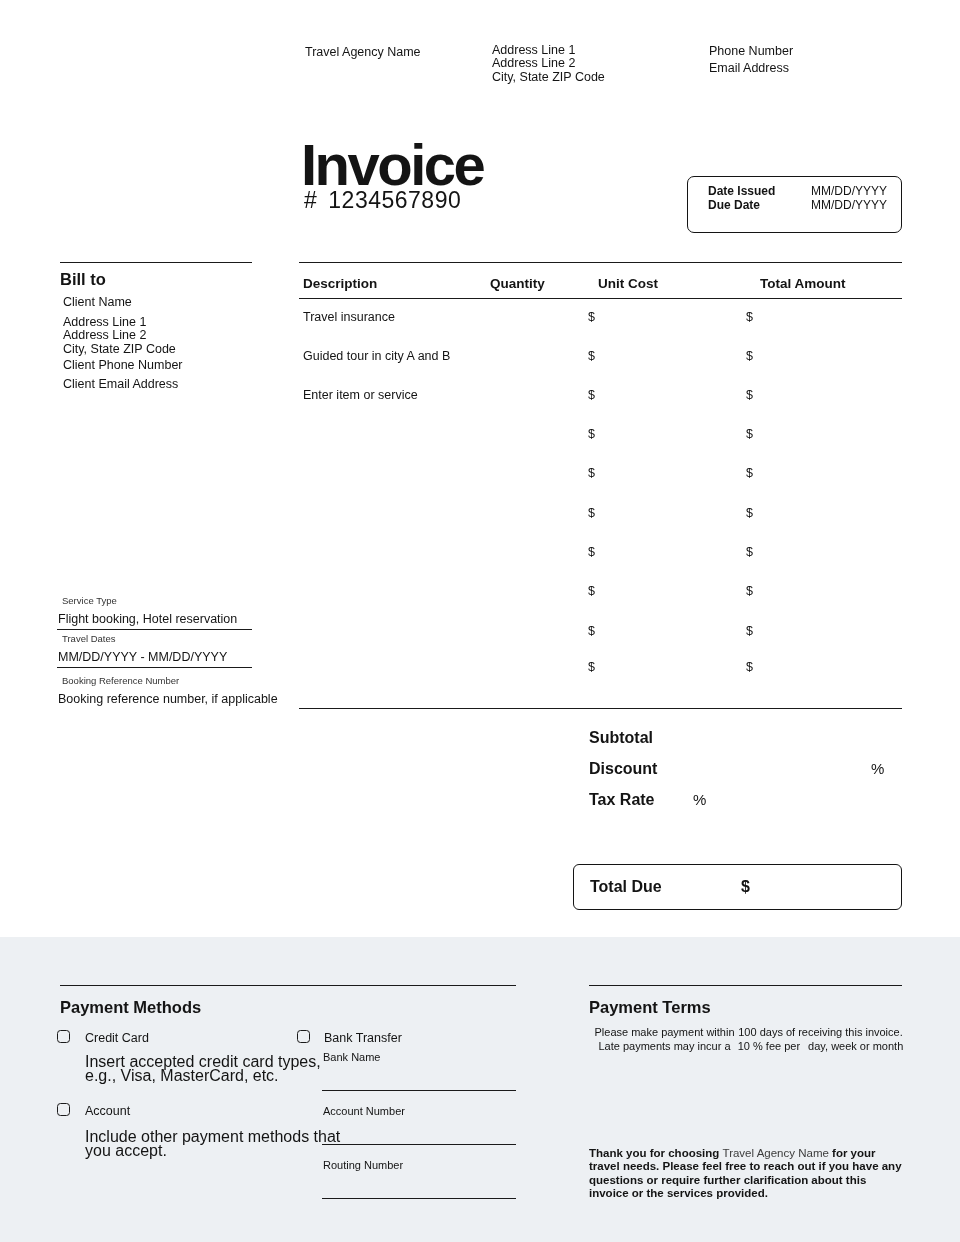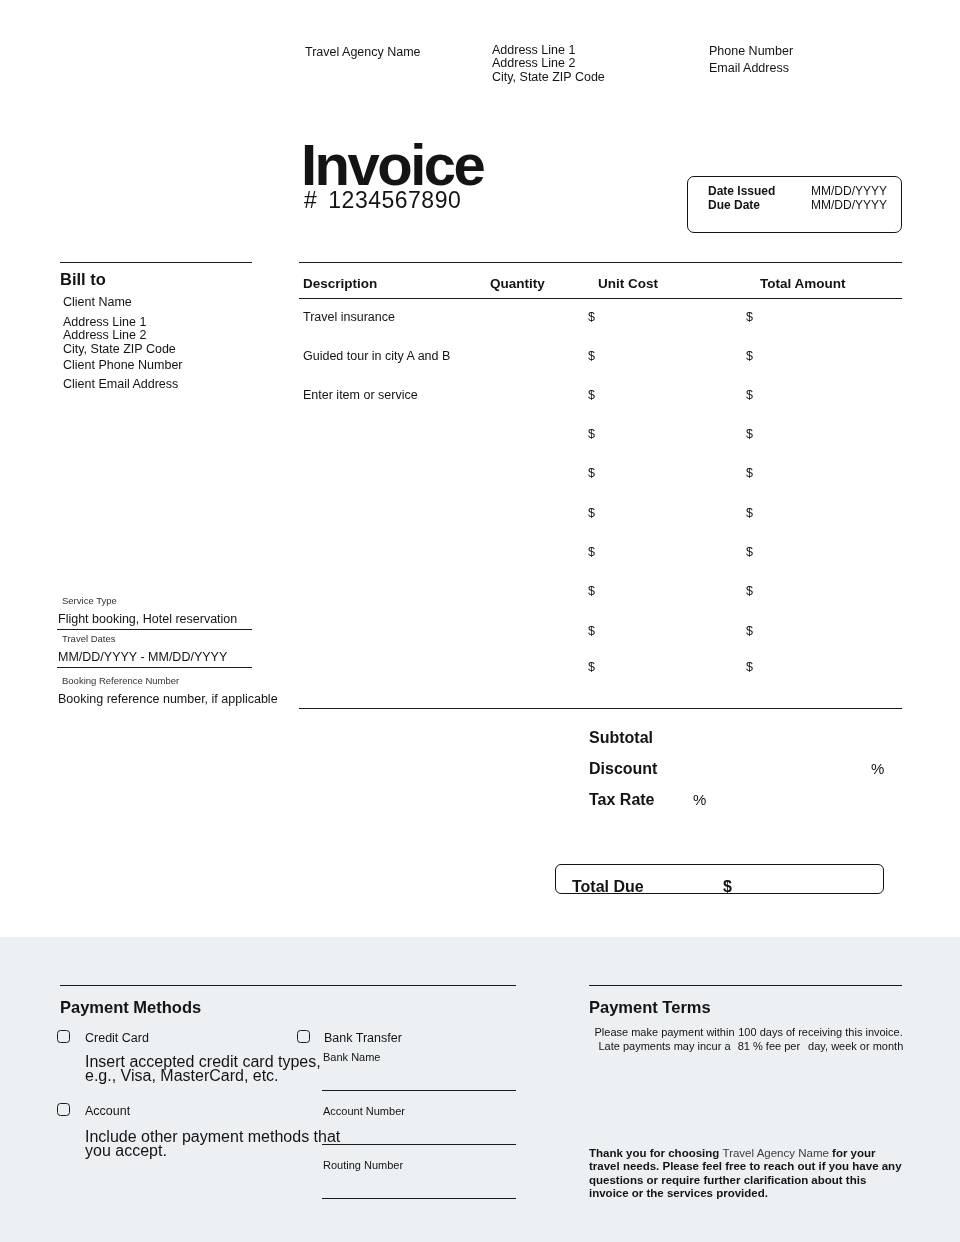--- a/index.html
+++ b/index.html
@@ -16,21 +16,21 @@
   .sz-db{font-size:12px;}
   .b{font-weight:700;}
   .line{position:absolute;height:1.2px;background:#1a1a1a;}
   .uline{position:absolute;height:1px;background:#1a1a1a;}
   .invoice-title{position:absolute;left:301px;top:136px;font-size:58px;font-weight:800;
                  letter-spacing:-2.5px;line-height:1;margin:0;}
   .invoice-number{position:absolute;left:304px;top:187px;font-size:23px;letter-spacing:.5px;}
   .invoice-number .digits{margin-left:11px;}
   .date-box{position:absolute;left:687px;top:176px;width:215px;height:57px;
             border:1.5px solid #141414;border-radius:7px;box-sizing:border-box;}
-  .total-box{position:absolute;left:555px;top:864px;width:329px;height:30px;
+  .total-box{position:absolute;left:573px;top:864px;width:329px;height:46px;
              border:1.5px solid #141414;border-radius:6px;box-sizing:border-box;}
   .trow{position:absolute;left:0;width:960px;height:18px;font-size:12.5px;}
   .cell{position:absolute;top:0;white-space:nowrap;}
   .c-desc{left:303px;}
   .c-qty{left:490px;}
   .c-unit{left:588px;}
   .c-total{left:746px;}
   .footer-bg{position:absolute;left:0;top:937px;width:960px;height:305px;background:#edf0f3;}
   .checkbox{position:absolute;width:13px;height:13px;border:1.4px solid #1a1a1a;
             border-radius:3.5px;background:transparent;box-sizing:border-box;}
@@ -191,21 +191,21 @@
   <div class="t sz-flabel" style="left:323px;top:1159px">Routing Number</div>
   <div class="uline" style="left:322px;top:1198px;width:194px"></div>
 
   <div class="line" style="left:589px;top:985px;width:313px"></div>
   <div class="t sz-head" style="left:589px;top:998px">Payment Terms</div>
 
   <div class="terms-grid">
     <span>Please make payment within</span>
     <span>100 days of receiving this invoice.</span>
     <span>Late payments may incur a</span>
-    <span><span>81 % fee per</span><span class="gap-left">day, week or month</span></span>
+    <span><span>10 % fee per</span><span class="gap-left">day, week or month</span></span>
   </div>
 
   <div class="thanks">
     <span>Thank you for choosing</span>
     <span class="agency">Travel Agency Name</span>
     <span>for your travel needs. Please feel free to reach out if you have any questions or require further clarification about this invoice or the services provided.</span>
   </div>
 
 </div>
 

